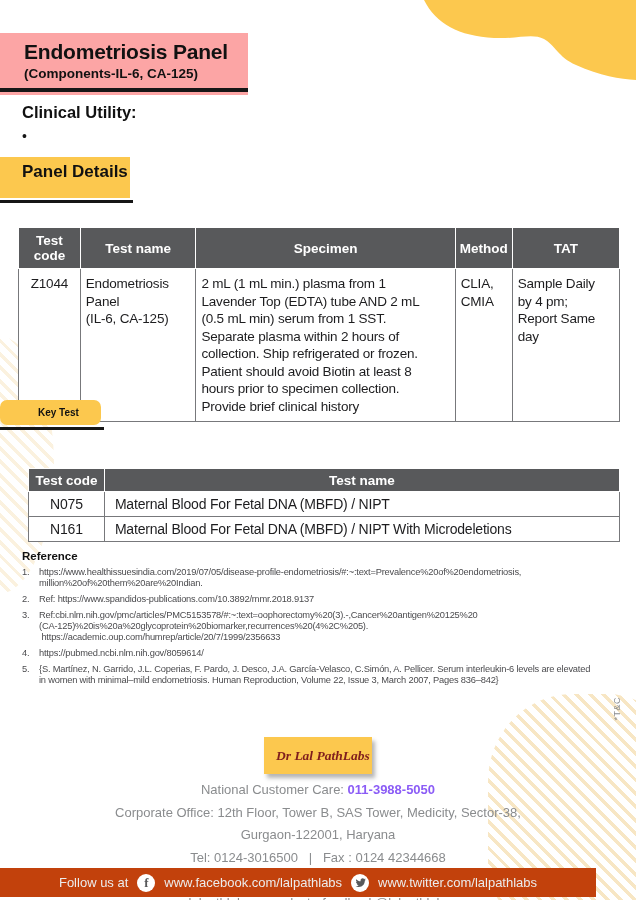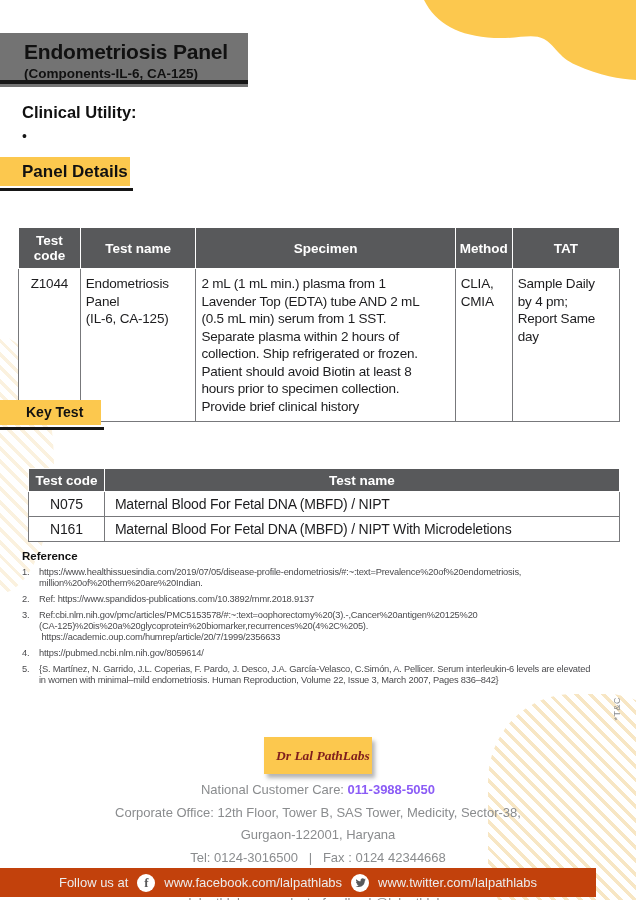--- a/index.html
+++ b/index.html
@@ -23,37 +23,37 @@
     position:absolute; top:336px; left:-58px; width:112px; height:258px;
     border-radius:50%; opacity:.55; z-index:0;
   }
   .tnc-note {
     position:absolute; top:697px; right:14px;
     writing-mode:vertical-rl; transform:rotate(180deg);
     font-size:9px; color:#8a8c8f; letter-spacing:.5px; z-index:1;
   }
   
   .title-box {
-    position:absolute; top:33px; left:0; width:248px; height:54px;
-    background:#737373; padding:7px 0 0 24px; z-index:1;
+    position:absolute; top:33px; left:0; width:248px; height:62px;
+    background:#fca5a5; padding:7px 0 0 24px; z-index:1;
   }
   .title-box::after { content:""; position:absolute; left:0; right:0; bottom:3px; height:4px; background:#161616; }
   .title-main { font-size:21px; font-weight:bold; letter-spacing:-.2px; color:#111; }
   .title-sub  { font-size:13.5px; font-weight:bold; margin-top:2px; color:#111; }
   
   .clinical-heading { position:absolute; top:103px; left:22px; font-size:16.5px; font-weight:bold; color:#111; z-index:1; }
   .bullet-row { position:absolute; top:128px; left:22px; width:600px; display:flex; gap:9px; font-size:14px; letter-spacing:-.2px; color:#161616; z-index:1; }
   
   .badge {
     position:absolute; left:0; background:#FCC84E; color:#111;
     font-weight:bold; z-index:1;
   }
   .badge::after { content:""; position:absolute; left:0; right:-3px; bottom:-5px; height:3px; background:#161616; }
-  .badge-panel { top:157px; width:130px; height:29px; line-height:29px; padding-left:22px; font-size:17px; }
-  .badge-key   { top:400px; width:101px; height:25px; line-height:25px; padding-left:26px; font-size:14px; }
+  .badge-panel { top:157px; width:130px; height:41px; line-height:29px; padding-left:22px; font-size:17px; }
+  .badge-key   { top:400px; width:101px; height:25px; line-height:25px; padding-left:38px; font-size:10px;border-radius:7px; }
   
   table { border-collapse:collapse; z-index:1; position:absolute; background:#fff; }
   .tbl-panel { top:203px; left:18px; width:602px; }
   .tbl-key   { top:444px; left:28px; width:592px; }
   th {
     background:#58595B; color:#fff; font-weight:bold; font-size:13.5px;
     text-align:center; border:1.5px solid #fff; padding:5px 4px;
   }
   .tbl-panel th { height:27px; }
   .tbl-key th { height:23px; padding:3px 4px; }

